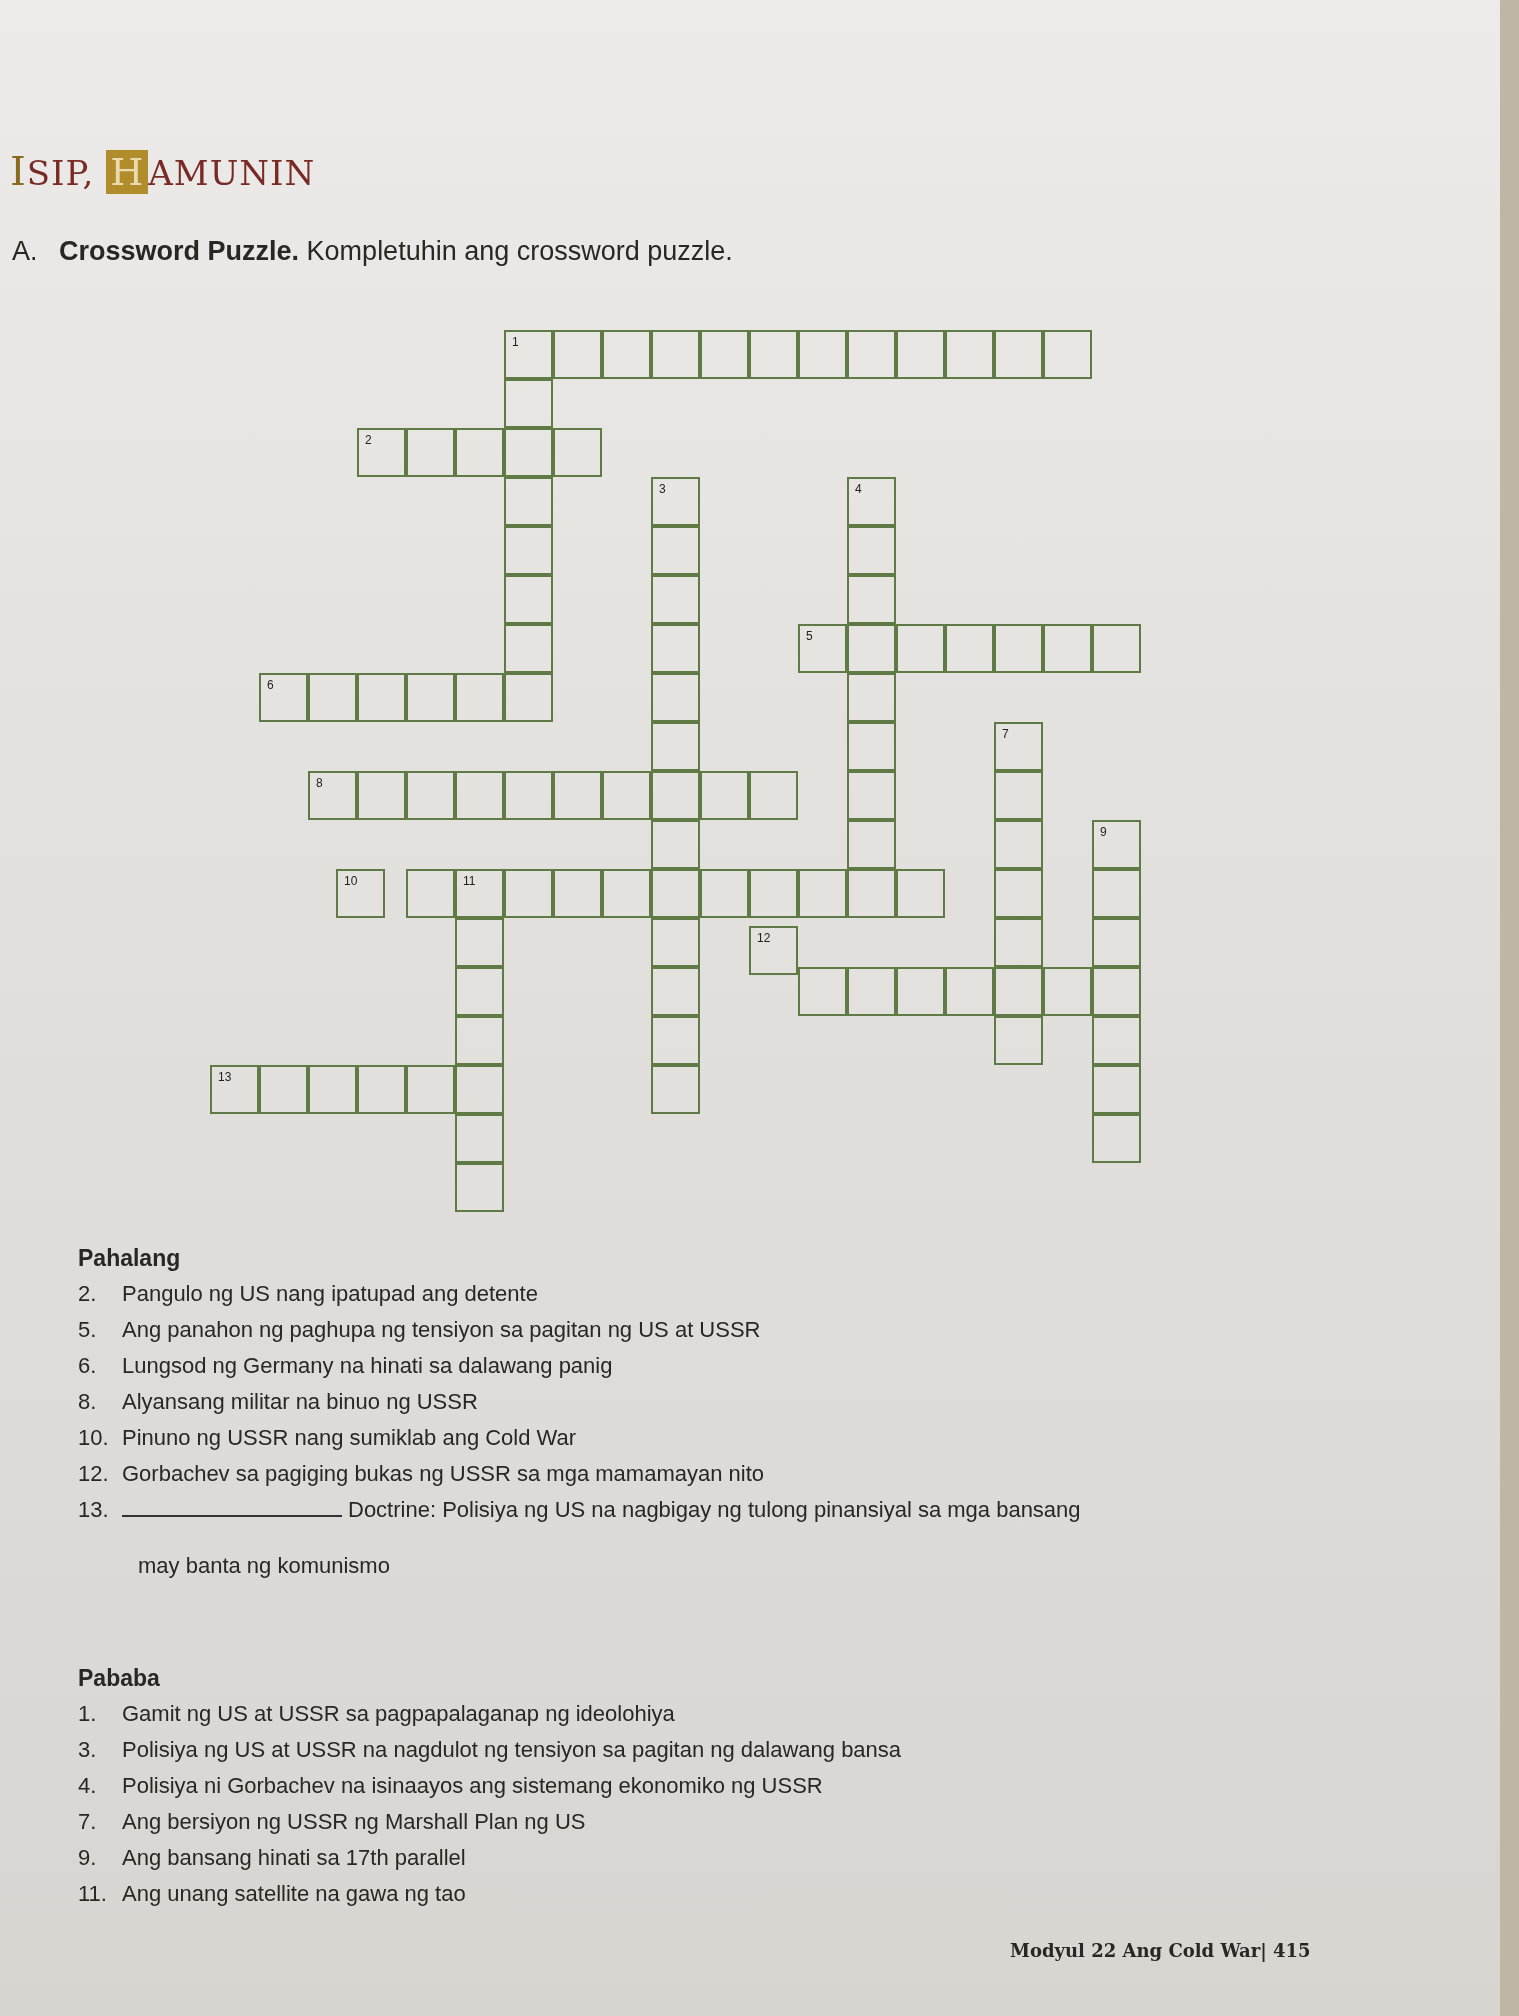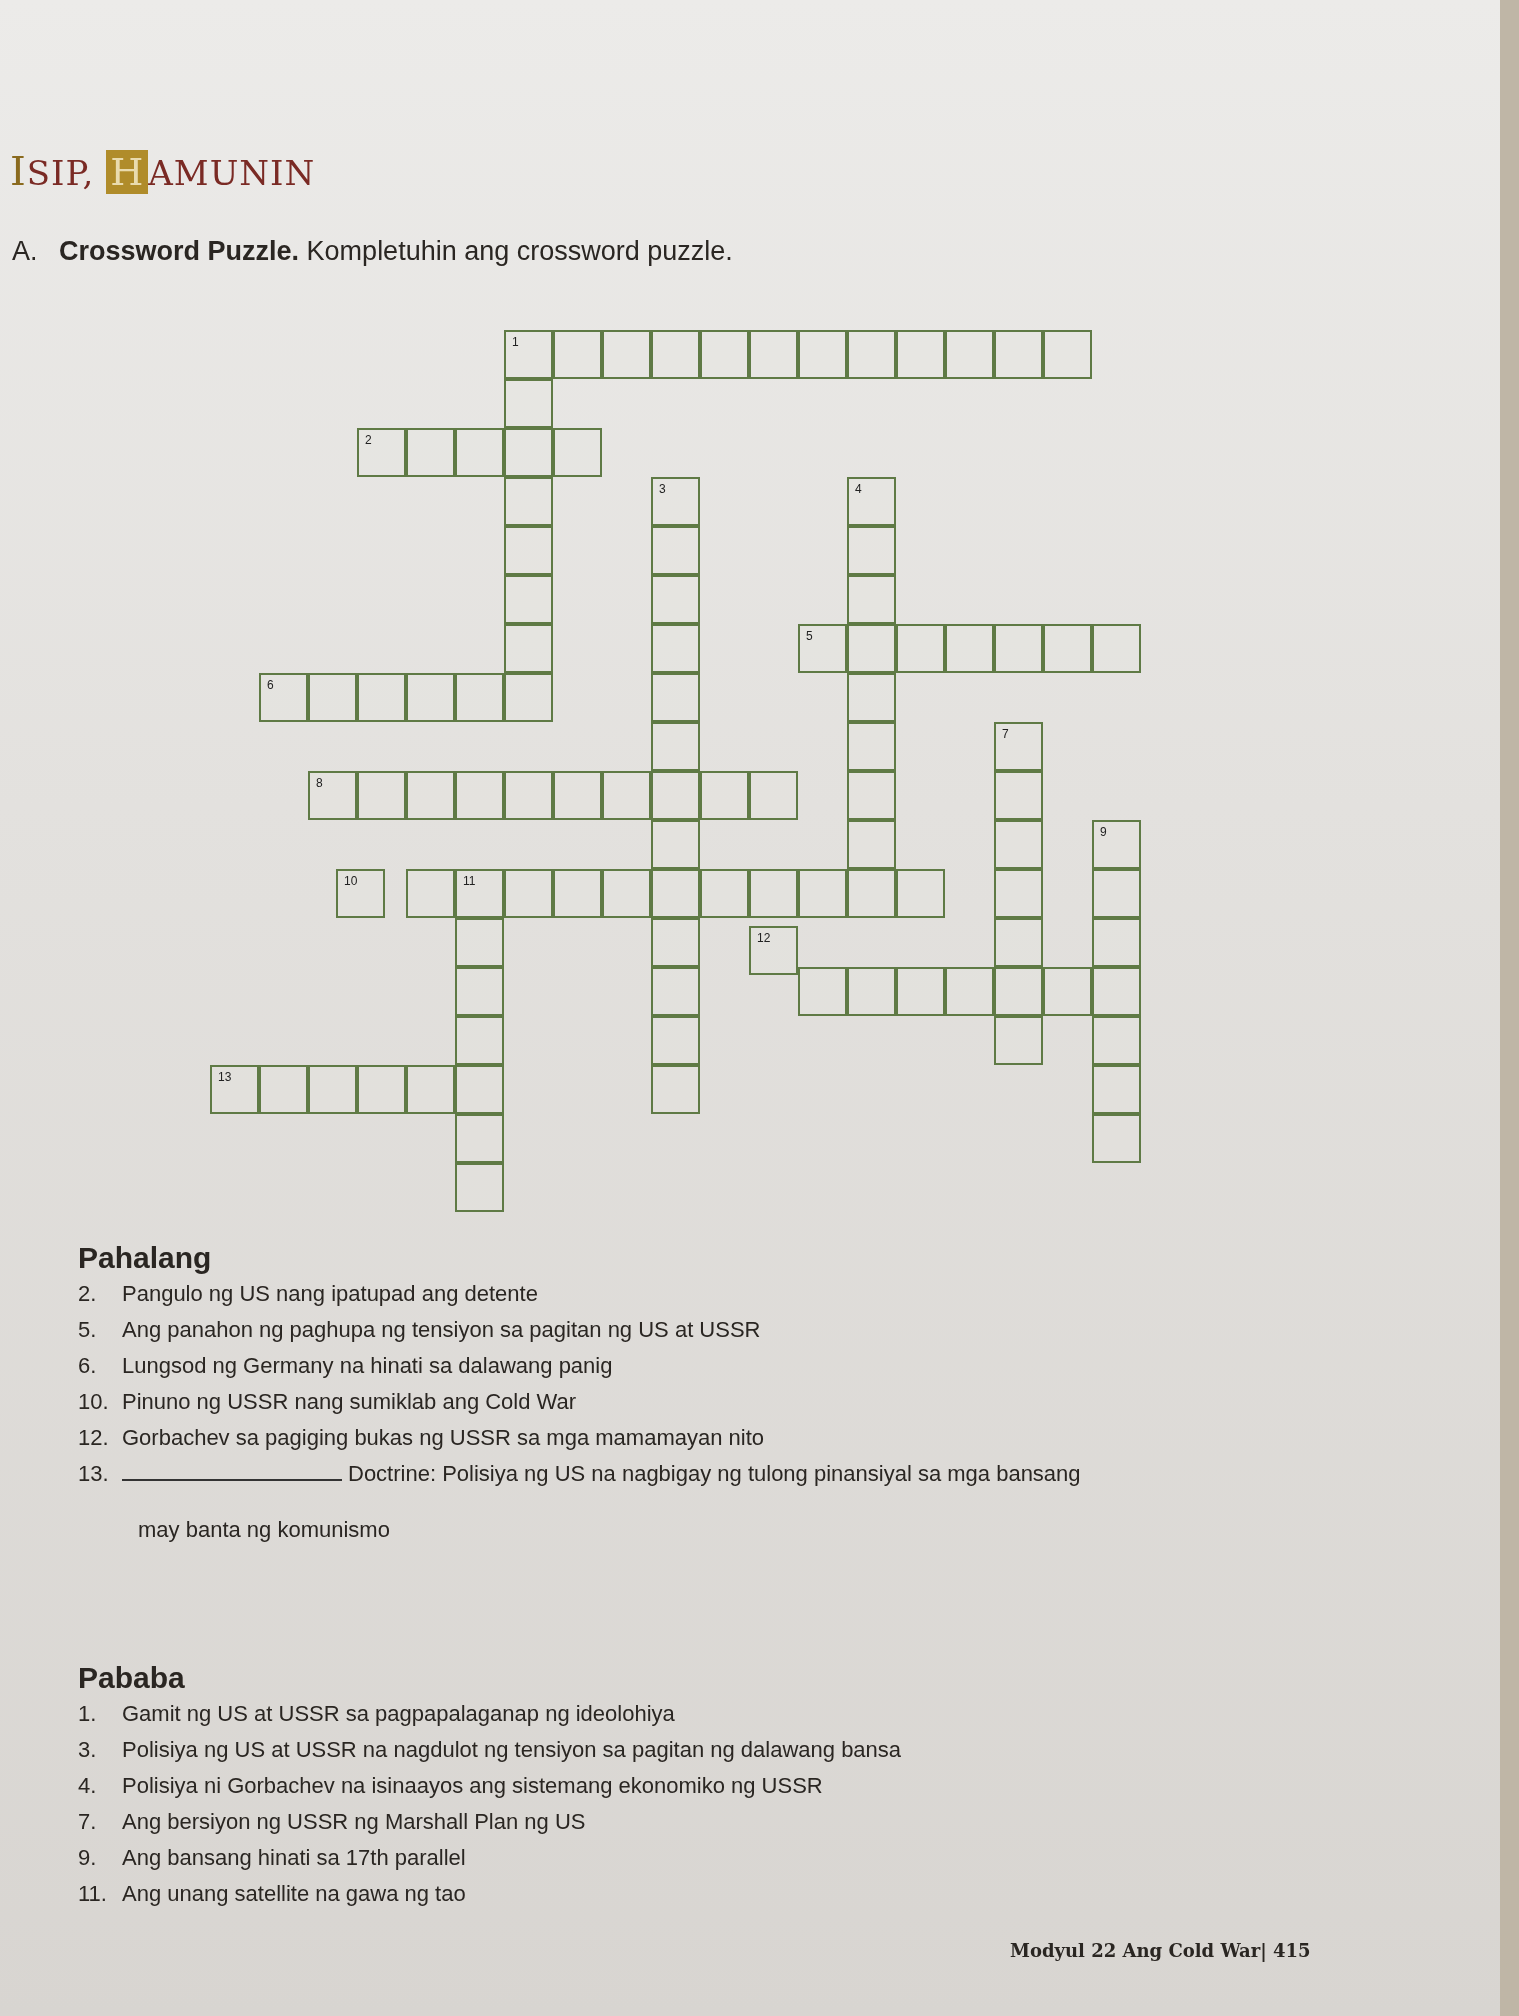--- a/index.html
+++ b/index.html
@@ -15,21 +15,21 @@
   .section-title .cap1{color:#8a6a1e;font-size:40px;}
   .section-title .cap2{display:inline-block;background:#b08c2a;color:#e9dbae;padding:0 4px;font-size:38px;}
   .section-title .rest{color:#7a2a24;}
   .instruction{position:absolute;left:12px;top:236px;font-size:27px;}
   .instruction .letter{margin-right:14px;}
   .instruction b{font-weight:bold;}
   .cell{position:absolute;width:49px;height:49px;box-sizing:border-box;
     border:2px solid #5f7a45;background:rgba(230,228,224,0.35);}
   .cell .num{position:absolute;left:6px;top:3px;font-size:12px;color:#222;}
   .clues{position:absolute;left:78px;font-size:22px;line-height:36px;}
-  .clues h3{margin:0;font-size:30px;font-weight:bold;}
+  .clues h3{margin:0;font-size:23px;font-weight:bold;}
   .clue{white-space:nowrap;}
   .clue .n{display:inline-block;width:44px;}
   .blank{display:inline-block;width:220px;border-bottom:2px solid #333;margin:0 6px 0 0;vertical-align:baseline;}
   .footer{position:absolute;left:1010px;top:1940px;font-family:"DejaVu Serif",serif;font-size:18px;font-weight:bold;}
 </style>
 </head>
 <body>
 
 <div class="torn"></div>
 <div class="page"></div>
@@ -180,20 +180,21 @@
     <div class="cell" style="left: 357px; top: 1065px;"></div>
     <div class="cell" style="left: 406px; top: 1065px;"></div>
   </div>
 
 <div class="clues" style="top:1240px;">
   <h3>Pahalang</h3>
   <div id="across-list">
       <div class="clue"><span class="n">2.</span><span>Pangulo ng US nang ipatupad ang detente</span></div>
       <div class="clue"><span class="n">5.</span><span>Ang panahon ng paghupa ng tensiyon sa pagitan ng US at USSR</span></div>
       <div class="clue"><span class="n">6.</span><span>Lungsod ng Germany na hinati sa dalawang panig</span></div>
+      <div class="clue"><span class="n">8.</span><span>Alyansang militar na binuo ng USSR</span></div>
       <div class="clue"><span class="n">10.</span><span>Pinuno ng USSR nang sumiklab ang Cold War</span></div>
       <div class="clue"><span class="n">12.</span><span>Gorbachev sa pagiging bukas ng USSR sa mga mamamayan nito</span></div>
     </div>
   <div class="clue">
     <span class="n">13.</span><span class="blank"></span><span>Doctrine: Polisiya ng US na nagbigay ng tulong pinansiyal sa mga bansang</span>
   </div>
   <div class="clue" style="padding-left:60px;margin-top:20px;">may banta ng komunismo</div>
 </div>
 
 <div class="clues" style="top:1660px;">

